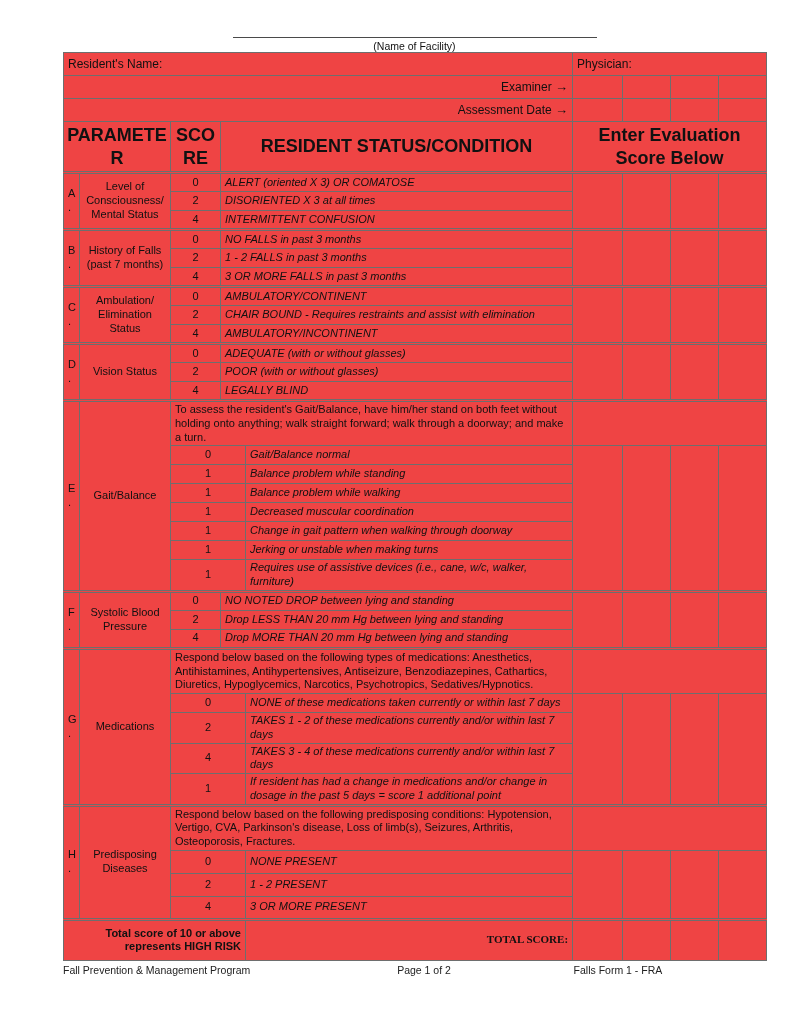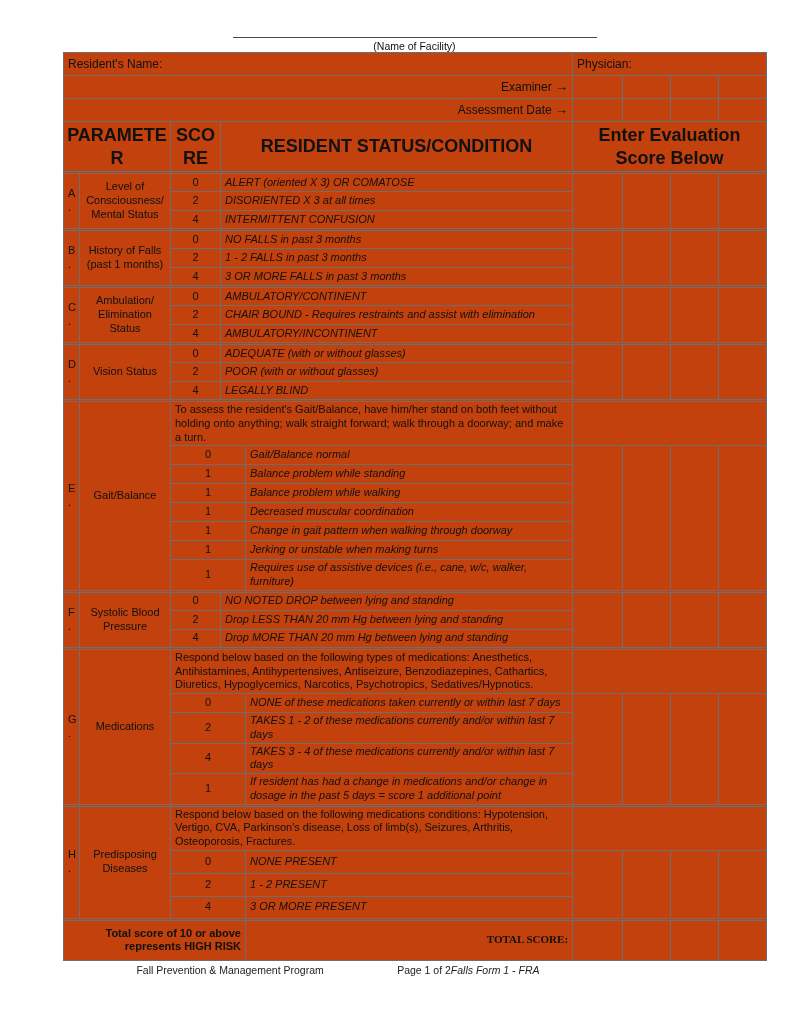--- a/index.html
+++ b/index.html
@@ -2,43 +2,43 @@
 <html><head>
 <meta charset="utf-8">
 <style>
   html,body{margin:0;padding:0;background:#fff;}
   body{width:791px;height:1024px;font-family:"Liberation Sans", sans-serif;color:#111;}
   .page{position:relative;width:791px;height:1024px;background:#fff;box-sizing:border-box;padding:0 23px 0 63px;overflow:hidden;}
   .page-header{padding-top:34px;text-align:center;width:703px;}
   .facility-line{width:364px;margin:0 auto;border-bottom:1.5px solid #4a4a4a;height:3px;}
   .facility-label{font-size:10.5px;margin-top:2px;color:#111;}
   .page-title{font-size:17.5px;font-weight:bold;margin:2px 0 7px 0;letter-spacing:0.2px;color:#000;}
-  table.form{table-layout:fixed;border-collapse:collapse;width:703px;background:#c2410c;}
+  table.form{table-layout:fixed;border-collapse:collapse;width:703px;background:#ef4444;}
   table.form td, table.form th{border:1px solid #6e6e6e;font-size:11px;line-height:1.25;padding:1px 4px;vertical-align:middle;color:#111;word-wrap:break-word;}
   tr.sec-start > td, tr.sec-start > th{border-top:3px double #6e6e6e;}
   tr.top-row td{font-size:12px;height:20px;}
   tr.top-row td.fill-label{text-align:left;}
   td.rlabel{text-align:right;padding-right:6px;font-size:12px;}
   .arrow{font-size:13px;font-weight:bold;}
   tr.head th{font-size:18px;font-weight:bold;text-align:center;height:34px;padding:2px;}
   td.letter{text-align:left;padding:1px 2px;font-size:11px;}
   td.param{text-align:center;padding:1px 1px;}
   td.score{text-align:center;}
   td.cond{text-align:left;font-style:italic;}
   td.intro{text-align:left;padding:2px 4px 3px 4px;vertical-align:top;}
   td.eval{padding:0;}
   tr.cond-row{height:19px;}
   tr.cond-row.tall{height:23px;}
   tr.total-row td{height:37px;}
   td.total-note{font-size:12px;font-weight:bold;text-align:right;vertical-align:middle;padding:2px 4px;}
   td.total-label{font-size:12px;font-weight:bold;text-align:right;vertical-align:bottom;padding:2px 6px 4px 2px;font-family:Liberation Serif, serif;}
   .footer{display:flex;width:722px;margin-top:3px;font-size:10.5px;color:#222;}
-  .f-left{flex:1;text-align:center;}
+  .f-left{flex:1;text-align:left;}
   .f-center{flex:0 0 auto;text-align:left;}
-  .f-right{flex:1;text-align:left;font-style:italic;}
+  .f-right{flex:1;text-align:center;}
 </style>
 </head>
 <body>
 
 <div class="page">
 
   <div class="page-header">
     <div class="facility-line"></div>
     <div class="facility-label">(Name of Facility)</div>
   </div>
@@ -94,21 +94,21 @@
         <tr class="cond-row">
           <td class="score">2</td>
           <td class="cond" colspan="2">DISORIENTED X 3 at all times</td>
         </tr>
         <tr class="cond-row">
           <td class="score">4</td>
           <td class="cond" colspan="2">INTERMITTENT CONFUSION</td>
         </tr>
         <tr class="sec-start cond-row">
           <td class="letter" rowspan="3">B.</td>
-          <td class="param" rowspan="3">History of Falls (past 1 months)</td>
+          <td class="param" rowspan="3">History of Falls (past 7 months)</td>
           <td class="score">0</td>
           <td class="cond" colspan="2">NO FALLS in past 3 months</td>
           <td class="eval" rowspan="3"></td>
           <td class="eval" rowspan="3"></td>
           <td class="eval" rowspan="3"></td>
           <td class="eval" rowspan="3"></td>
         </tr>
         <tr class="cond-row">
           <td class="score">2</td>
           <td class="cond" colspan="2">1 - 2 FALLS in past 3 months</td>
@@ -231,21 +231,21 @@
           <td class="score" colspan="2">4</td>
           <td class="cond">TAKES 3 - 4 of these medications currently and/or within last 7 days</td>
         </tr>
         <tr class="cond-row">
           <td class="score" colspan="2">1</td>
           <td class="cond">If resident has had a change in medications and/or change in dosage in the past 5 days = score 1 additional point</td>
         </tr>
         <tr class="sec-start tall">
           <td class="letter" rowspan="4">H.</td>
           <td class="param" rowspan="4">Predisposing Diseases</td>
-          <td class="intro" colspan="3">Respond below based on the following medications conditions: Hypotension, Vertigo, CVA, Parkinson's disease, Loss of limb(s), Seizures, Arthritis, Osteoporosis, Fractures.</td>
+          <td class="intro" colspan="3">Respond below based on the following predisposing conditions: Hypotension, Vertigo, CVA, Parkinson's disease, Loss of limb(s), Seizures, Arthritis, Osteoporosis, Fractures.</td>
           <td class="eval" colspan="4"></td>
         </tr>
         <tr class="cond-row tall">
           <td class="score" colspan="2">0</td>
           <td class="cond">NONE PRESENT</td>
           <td class="eval" rowspan="3"></td>
           <td class="eval" rowspan="3"></td>
           <td class="eval" rowspan="3"></td>
           <td class="eval" rowspan="3"></td>
         </tr>

